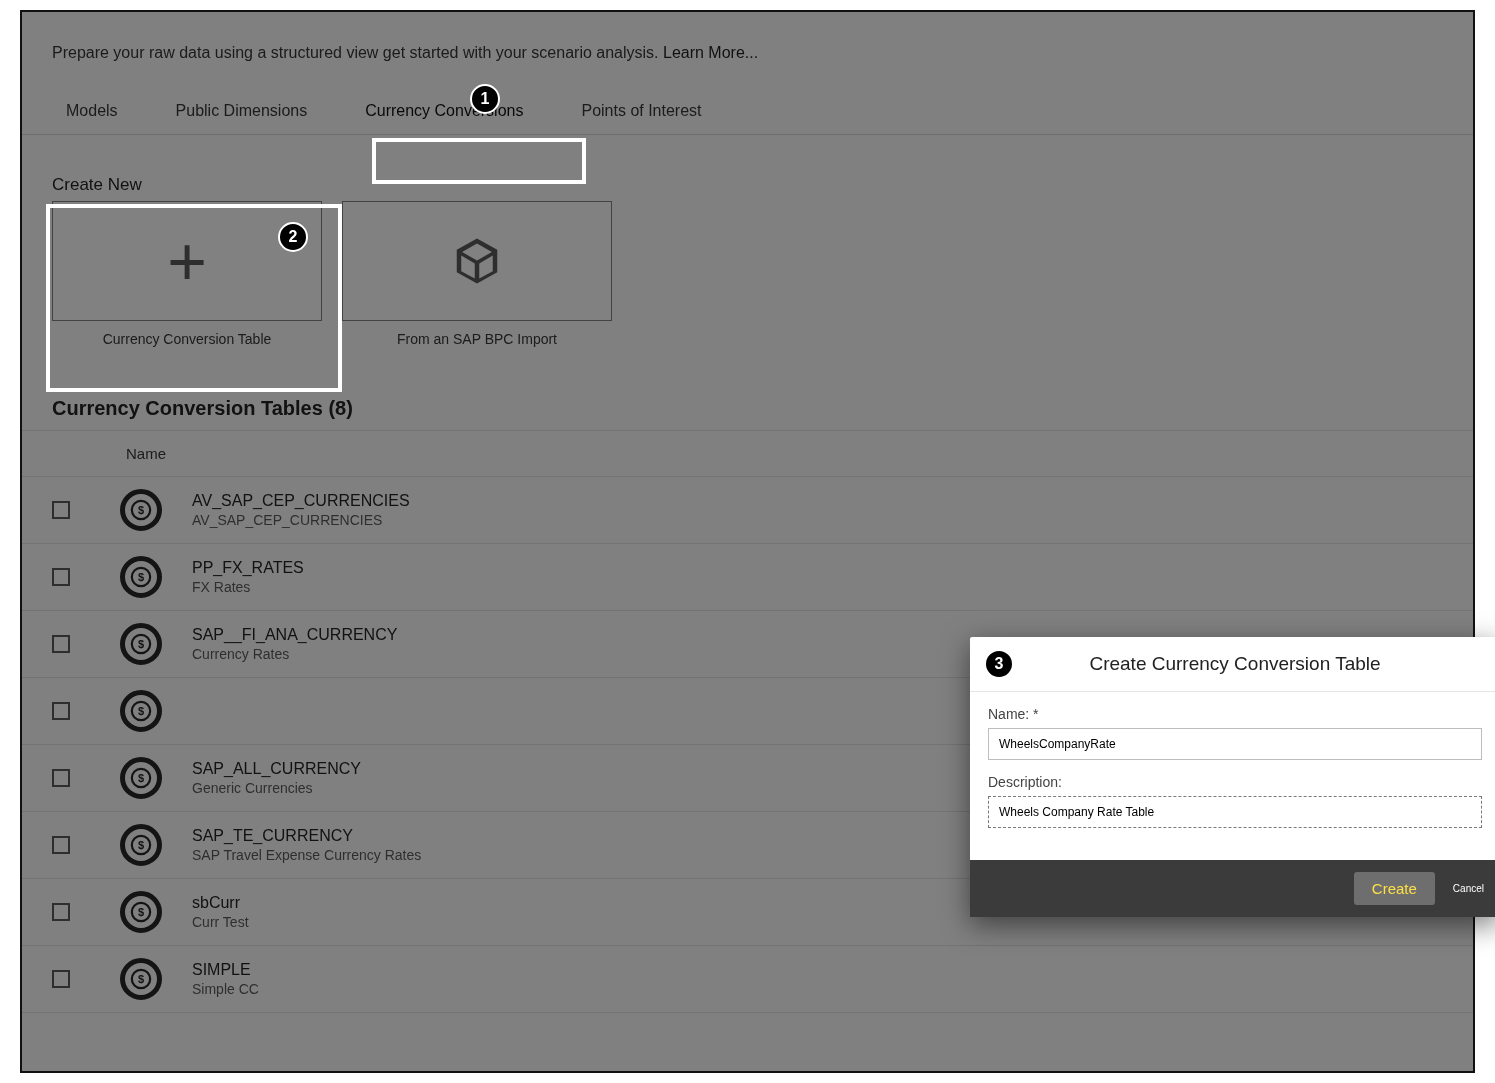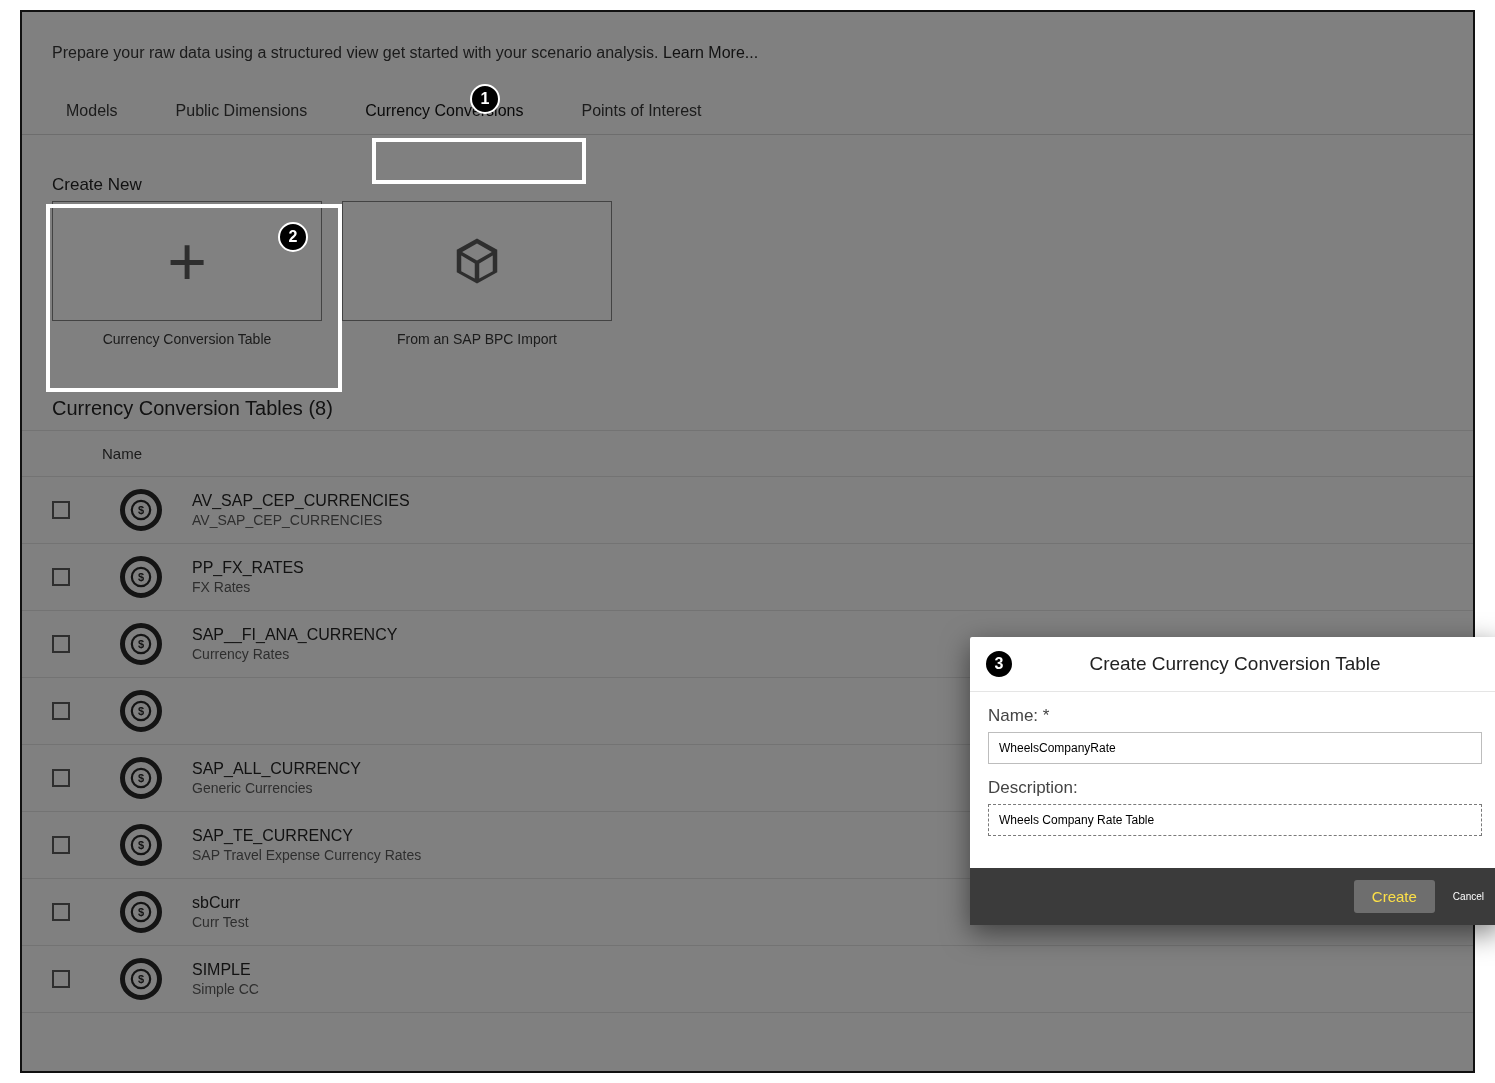--- a/index.html
+++ b/index.html
@@ -106,23 +106,24 @@
     position: absolute;
     border: 4px solid #fff;
     z-index: 20;
     pointer-events: none;
   }
 
   .section-title {
     padding: 50px 30px 10px 30px;
     font-size: 20px;
     color: #222;
+    font-weight: bold;
   }
   .list-header {
-    padding: 14px 30px 14px 80px;
+    padding: 14px 30px 14px 104px;
     font-size: 15px;
     color: #333;
     border-top: 1px solid rgba(0,0,0,0.1);
     border-bottom: 1px solid rgba(0,0,0,0.1);
   }
   .row {
     display: flex;
     align-items: center;
     padding: 12px 30px;
     border-bottom: 1px solid rgba(0,0,0,0.1);
@@ -159,21 +160,21 @@
   }
   .dlg-head {
     padding: 16px 18px;
     border-bottom: 1px solid #e5e5e5;
     text-align: center;
     font-size: 19px;
     color: #222;
     position: relative;
   }
   .dlg-body { padding: 14px 18px 18px 18px; }
-  .fld-label { font-size: 17px; color: #444; margin-bottom: 6px; }
+  .fld-label { font-size: 14px; color: #444; margin-bottom: 6px; }
   .fld-input {
     width: 100%;
     font-size: 12px;
     padding: 8px 10px;
     border: 1px solid #bdbdbd;
     outline: none;
     margin-bottom: 14px;
   }
   .fld-input.desc {
     border: 1px dashed #7a7a7a;

